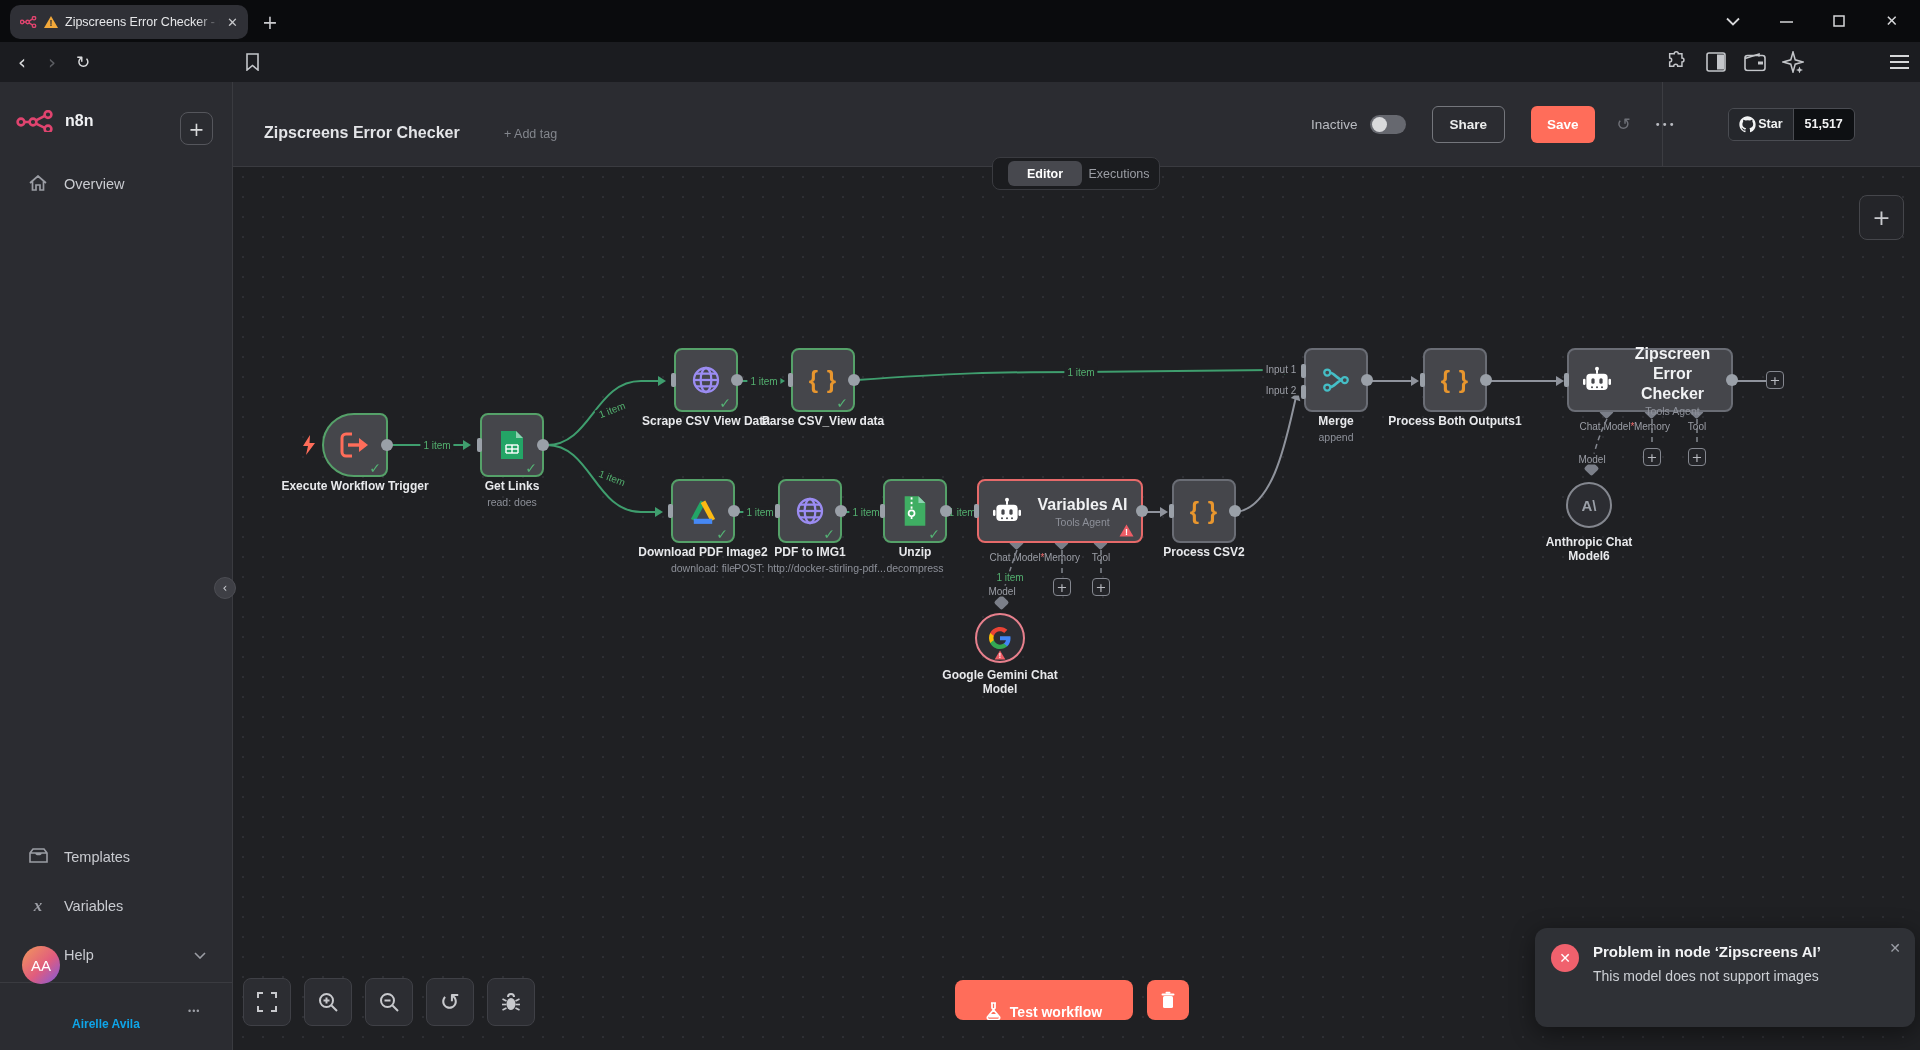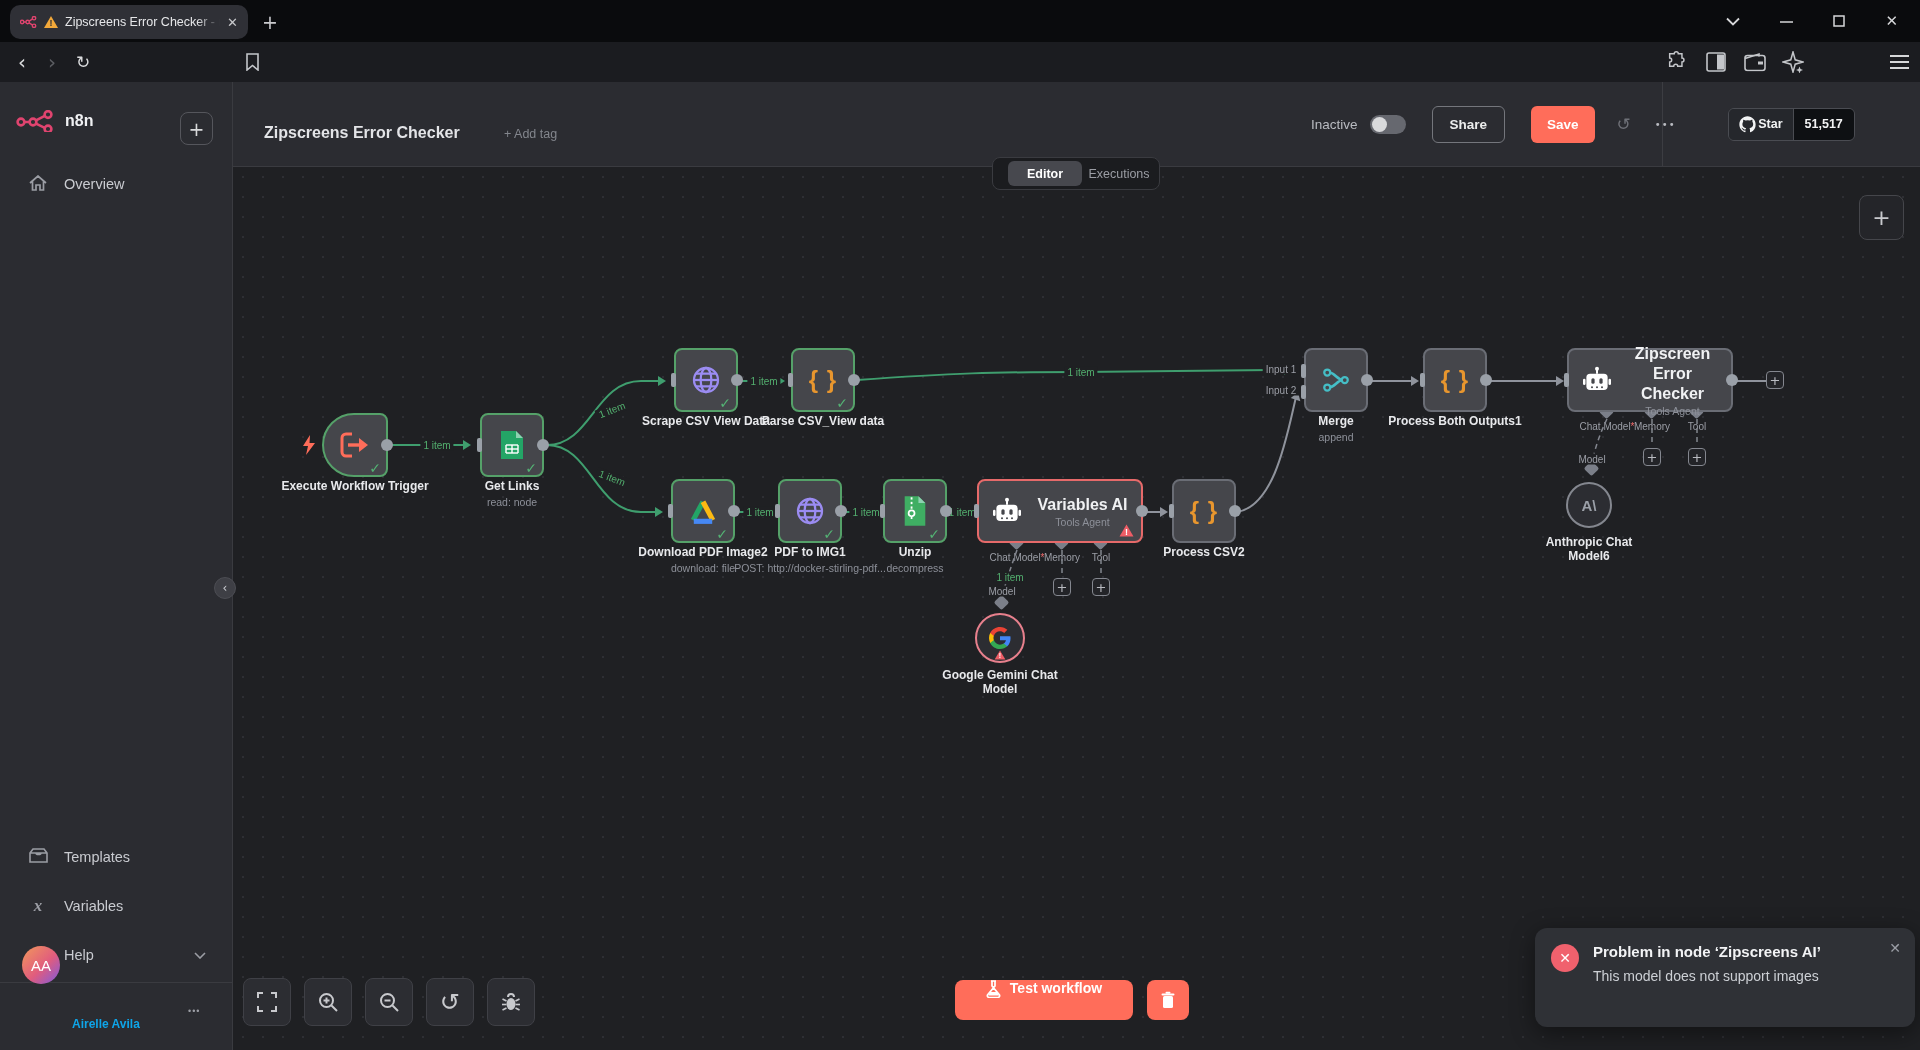--- a/index.html
+++ b/index.html
@@ -105,21 +105,21 @@
   .rotu { transform:translate(-50%,-50%) rotate(-21deg); }
   .rotd { transform:translate(-50%,-50%) rotate(21deg); }
   #wires { position:absolute; inset:0; z-index:1; }
   .nz { z-index:2; }
 
   
   .cbtn { position:absolute; width:48px; height:48px; background:#2c2d32; border:1px solid #3f4046;
     border-radius:8px; display:flex; align-items:center; justify-content:center; color:#c8c9cd; z-index:4; }
   #testbtn { position:absolute; left:722px; top:813px; width:178px; height:40px; background:#ff6d5a;
     border:none; border-radius:8px; color:#fff; font-size:14px; font-weight:bold; display:flex;
-    align-items:flex-start; justify-content:center; gap:9px; z-index:4; }
+    align-items:flex-end; justify-content:center; gap:9px; z-index:4; }
   #trashbtn { position:absolute; left:914px; top:813px; width:42px; height:40px; background:#ff6d5a;
     border:none; border-radius:8px; display:flex; align-items:center; justify-content:center; z-index:4; }
   #addnode { position:absolute; left:1626px; top:28px; width:45px; height:45px; border:1px solid #45464b;
     border-radius:8px; background:#242529; color:#c8c9cd; font-size:22px; display:flex; align-items:center;
     justify-content:center; z-index:4; font-family:"DejaVu Sans",sans-serif; }
 
   
   #toast { position:absolute; left:1302px; top:761px; width:380px; height:99px; background:#2f3136;
     border-radius:12px; box-shadow:0 6px 24px rgba(0,0,0,.45); z-index:9; padding:14px 16px 12px 16px; }
   #toast .tic { position:absolute; left:16px; top:16px; width:28px; height:28px; border-radius:50%;
@@ -411,21 +411,21 @@
           <line x1="14" y1="16" x2="14" y2="24"></line>
           <line x1="20" y1="16" x2="20" y2="24"></line>
       </g>
     </svg>
     <span class="check">✓</span>
     <span class="pin"></span>
     <span class="pout"></span>
   </div>
   <span class="nlabel" style="left:279px; top:312px;">
     <span>Get Links</span>
-    <div class="nsub">read: node</div>
+    <div class="nsub">read: does</div>
   </span>
 
   <div class="n ok nz" style="left:441px; top:181px;">
     <svg width="32" height="32" viewBox="0 0 24 24">
       <g stroke="#9b8cf2" stroke-width="1.7" fill="none">
         <circle cx="12" cy="12" r="9"></circle>
           <ellipse cx="12" cy="12" rx="4" ry="9"></ellipse>
         <line x1="3" y1="12" x2="21" y2="12"></line>
           <path d="M4.5,7.2 H19.5 M4.5,16.8 H19.5"></path>
       </g>

